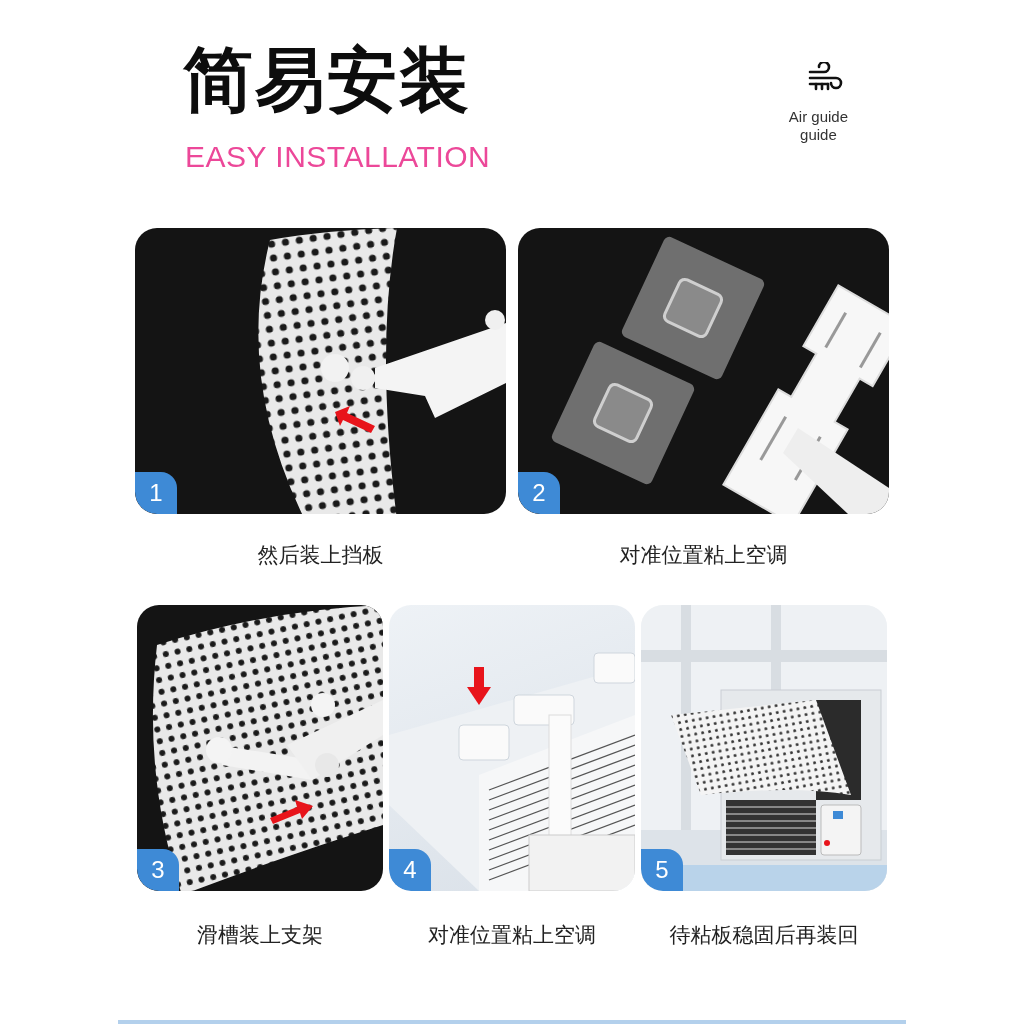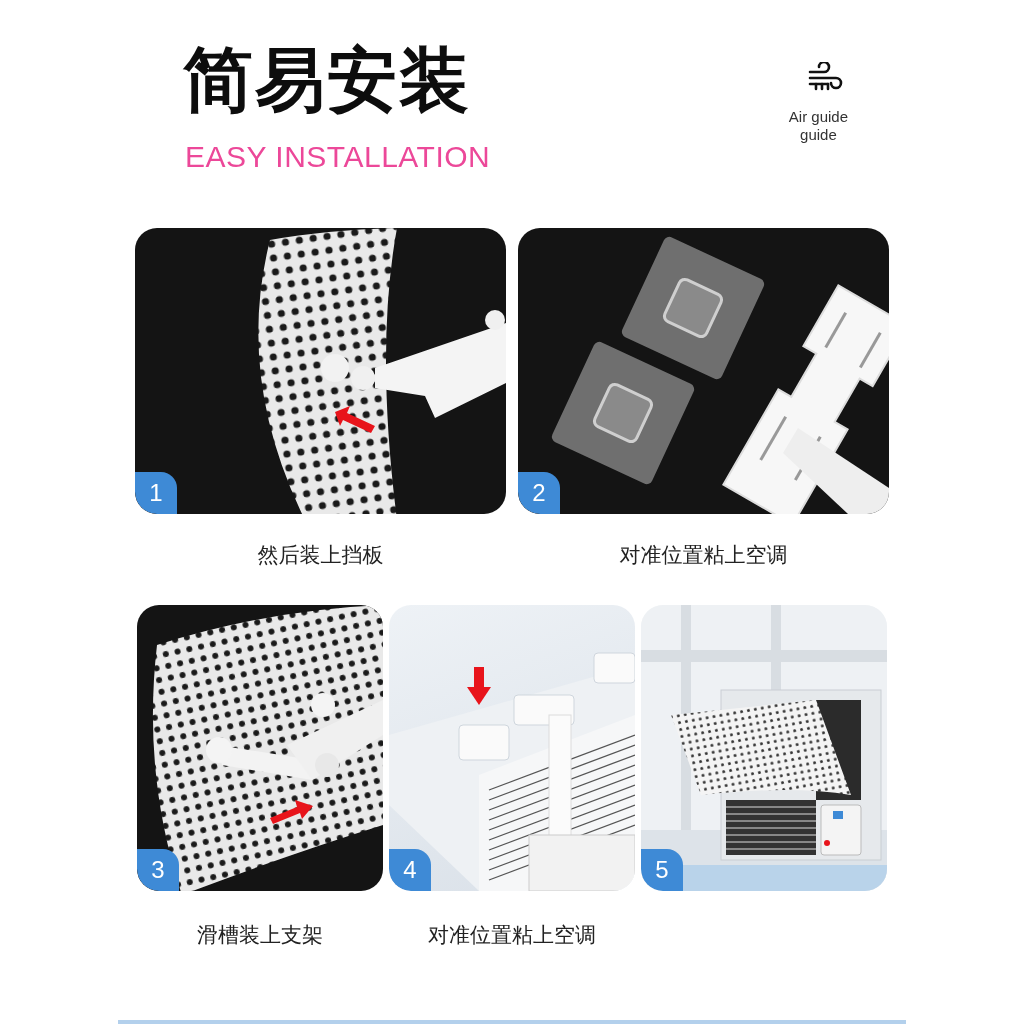--- a/index.html
+++ b/index.html
@@ -167,15 +167,16 @@
   <div class="badge">5</div>
 </div>
 
 <div class="cap" style="left:137px;top:918px;width:246px;">
   <div>滑槽装上支架</div>
 </div>
 <div class="cap" style="left:389px;top:918px;width:246px;">
   <div>对准位置粘上空调</div>
 </div>
 <div class="cap" style="left:641px;top:918px;width:246px;">
+  <div>待粘板稳固后再装回</div>
 </div>
 
 <div class="bottom-strip"></div>
 
 </body></html>

